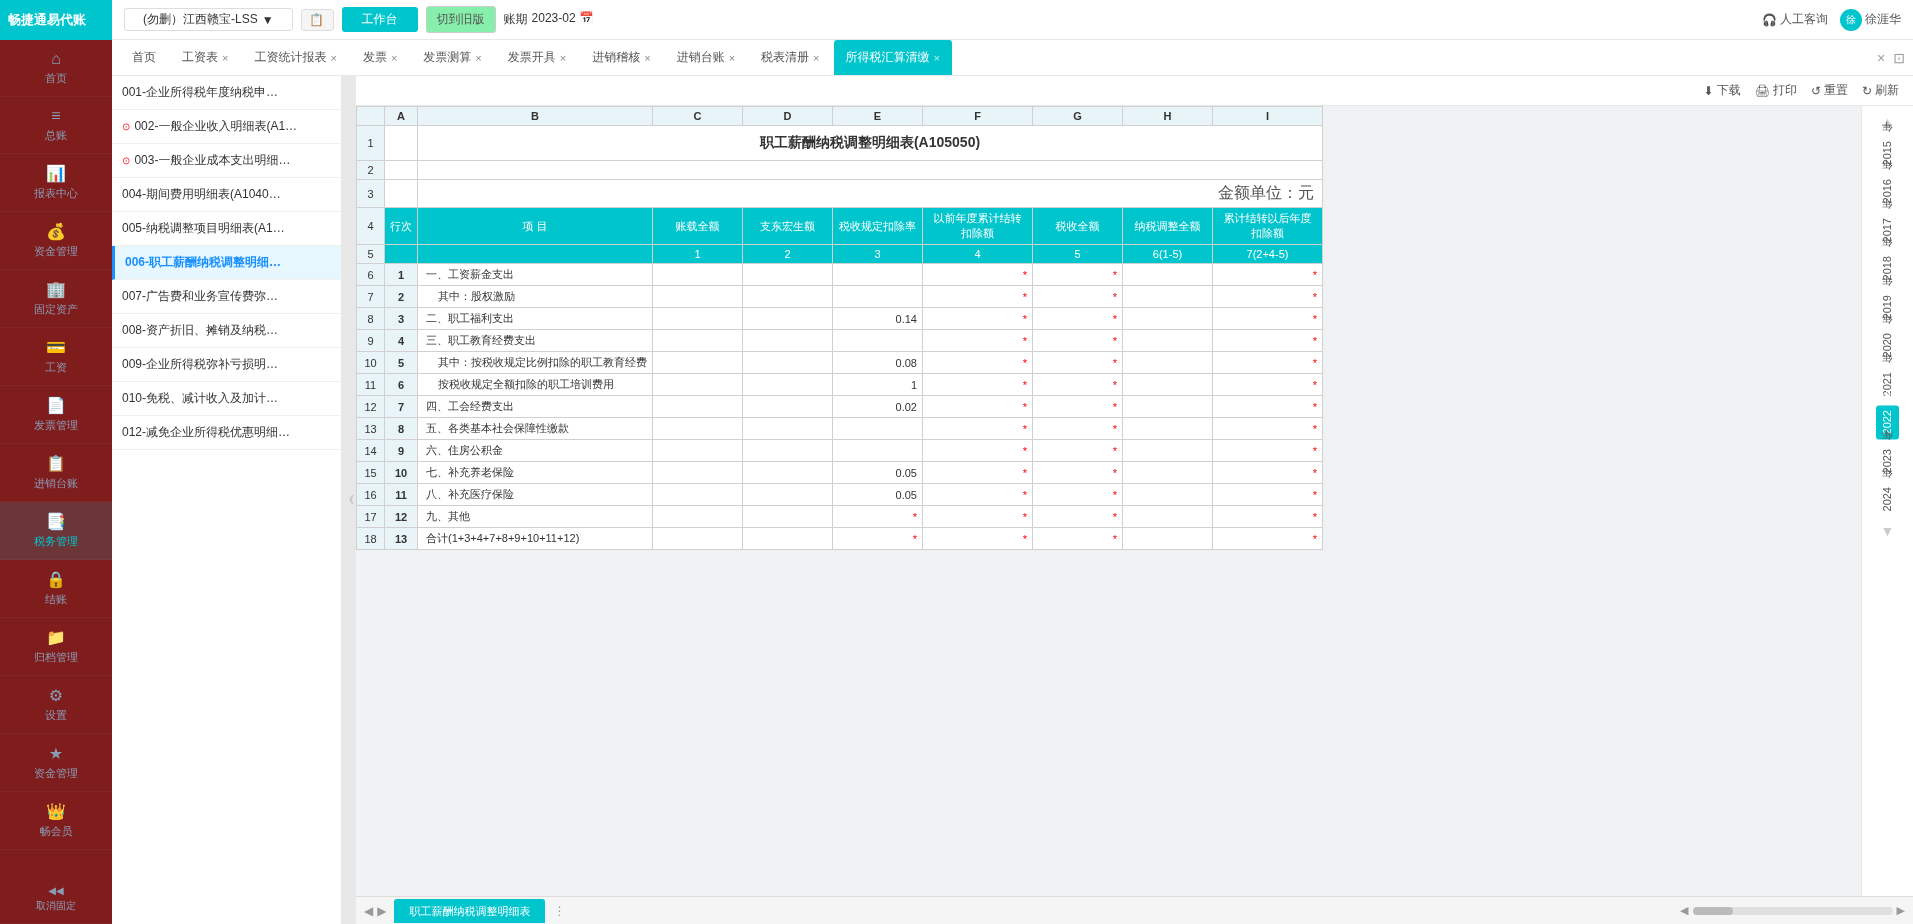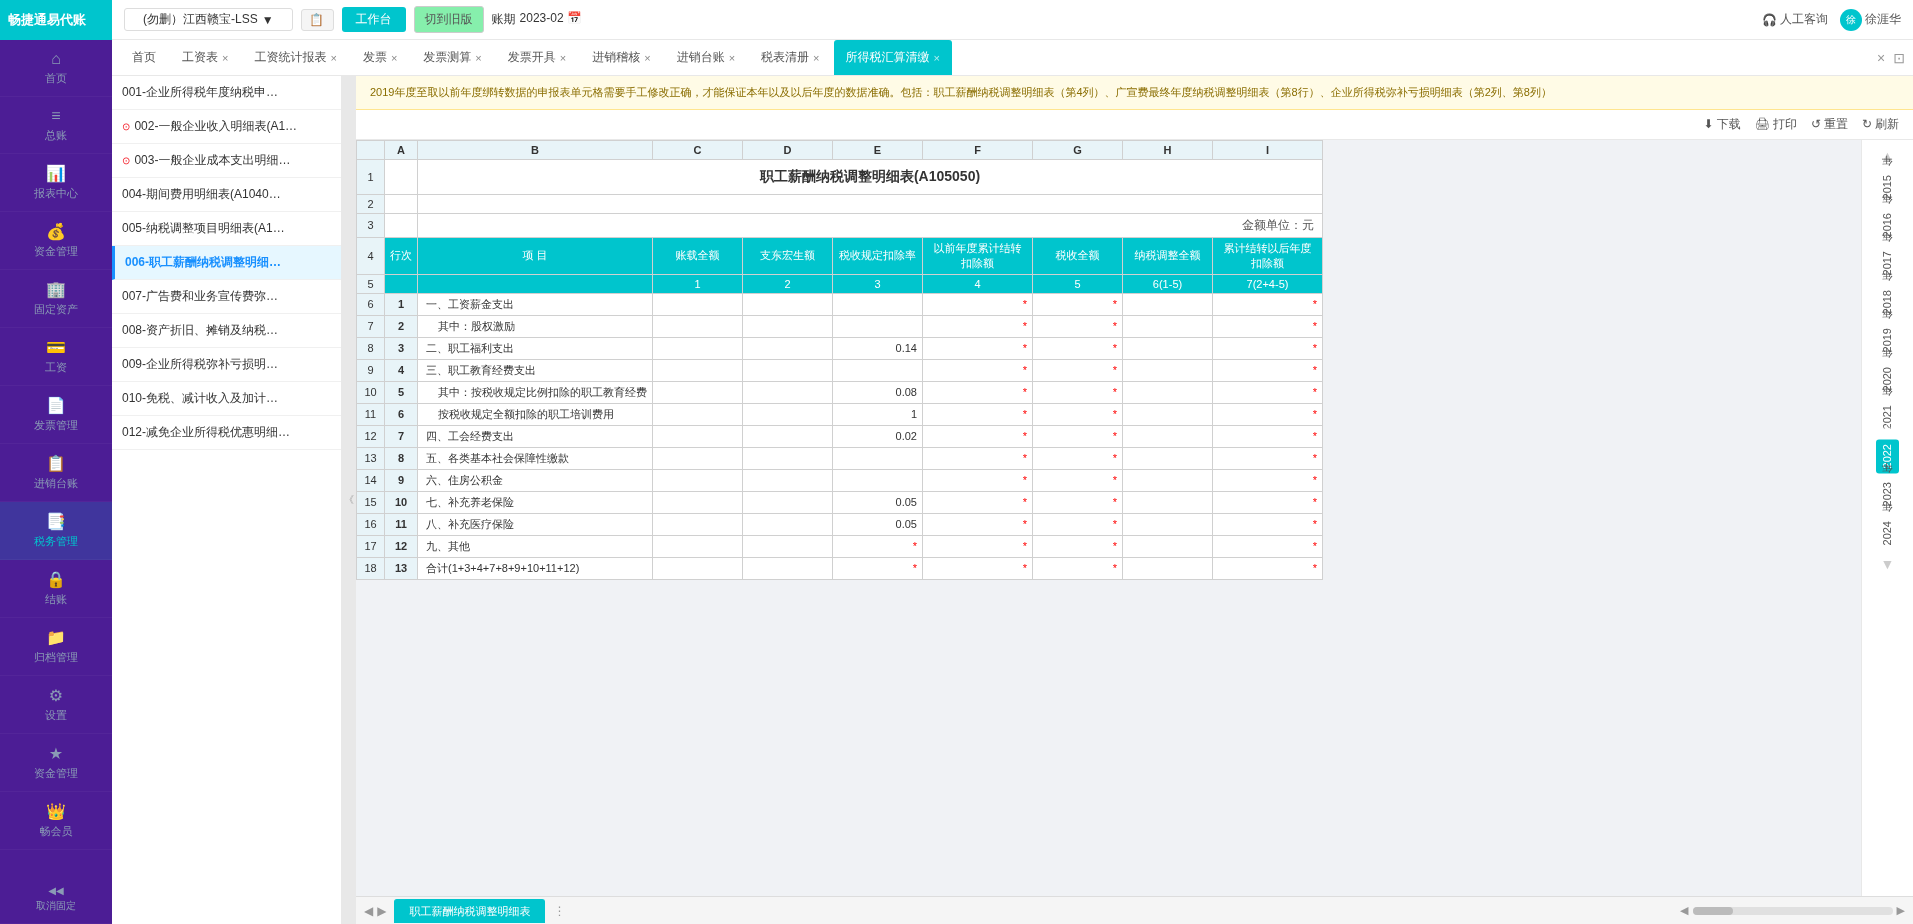--- a/index.html
+++ b/index.html
@@ -1,33 +1,33 @@
 <!DOCTYPE html>
 <html><head>
   <meta charset="utf-8">
   <style>
     * { box-sizing: border-box; margin: 0; padding: 0; }
     body { font-family: 'Microsoft YaHei', Arial, sans-serif; font-size: 12px; background: #f0f2f5; display: flex; height: 924px; overflow: hidden; }
 
     
-    .sidebar { width: 112px; background: #4c1d95; color: #aab; display: flex; flex-direction: column; flex-shrink: 0; }
+    .sidebar { width: 112px; background: #7f1d1d; color: #aab; display: flex; flex-direction: column; flex-shrink: 0; }
     .sidebar-logo { background: #00c5cd; padding: 10px 8px; font-size: 13px; color: #fff; font-weight: bold; height: 40px; display: flex; align-items: center; gap: 4px; }
     .sidebar-item { display: flex; flex-direction: column; align-items: center; padding: 10px 4px; cursor: pointer; color: #8a9bb5; font-size: 11px; gap: 3px; border-bottom: 1px solid rgba(255,255,255,0.04); }
     .sidebar-item.active { background: rgba(0,197,205,0.15); color: #00c5cd; }
     .sidebar-item .icon { font-size: 16px; }
     .sidebar-bottom { margin-top: auto; }
     .sidebar-item.cancel { color: #8a9bb5; font-size: 10px; }
 
     
     .main { flex: 1; display: flex; flex-direction: column; overflow: hidden; background: #f0f2f5; }
 
     
     .topbar { background: #fff; height: 40px; display: flex; align-items: center; padding: 0 12px; border-bottom: 1px solid #e8e8e8; gap: 8px; flex-shrink: 0; }
     .topbar-company { background: #fff; border: 1px solid #ddd; border-radius: 3px; padding: 2px 18px; font-size: 12px; color: #333; display: flex; align-items: center; gap: 4px; cursor: pointer; }
-    .topbar-btn { background: #00c5cd; color: #fff; border: none; border-radius: 3px; padding: 4px 14px; font-size: 12px; cursor: pointer; }
+    .topbar-btn { background: #00c5cd; color: #fff; border: none; border-radius: 3px; padding: 4px 20px; font-size: 12px; cursor: pointer; }
     .topbar-btn-outline { background: #86efac; color: #555; border: 1px solid #ccc; border-radius: 3px; padding: 4px 10px; font-size: 12px; cursor: pointer; }
     .topbar-period { display: flex; align-items: flex-start; gap: 4px; font-size: 12px; color: #333; }
     .topbar-right { margin-left: auto; display: flex; align-items: center; gap: 12px; color: #555; font-size: 12px; }
 
     
     .tabbar { background: #fff; display: flex; align-items: center; border-bottom: 1px solid #e8e8e8; padding: 0 8px; height: 36px; flex-shrink: 0; gap: 2px; overflow: hidden; }
     .tab { padding: 6px 12px; font-size: 12px; color: #555; cursor: pointer; border-radius: 3px 3px 0 0; display: flex; align-items: center; gap: 4px; white-space: nowrap; height: 36px; }
     .tab.active { background: #00c5cd; color: #fff; }
     .tab .close { color: inherit; opacity: 0.7; font-size: 11px; }
     .tabbar-right { margin-left: auto; display: flex; gap: 8px; color: #999; font-size: 14px; }
@@ -264,23 +264,20 @@
       </div>
       <div class="form-list-item">
         <span>012-减免企业所得税优惠明细…</span>
       </div>
     </div>
 
     <div class="collapse-handle">《</div>
 
     <div class="spreadsheet-area">
 
-      <div class="warning-bar">
-        <span>2019年度至取以前年度绑转数据的申报表单元格需要手工修改正确，才能保证本年以及以后年度的数据准确。包括：职工薪酬纳税调整明细表（第4列）、广宣费最终年度纳税调整明细表（第8行）、企业所得税弥补亏损明细表（第2列、第8列）</span>
-      </div>
 
       <div class="sheet-toolbar">
         <div class="sheet-toolbar-btn">
           <span>⬇</span>
           <span>下载</span>
         </div>
         <div class="sheet-toolbar-btn">
           <span>🖨</span>
           <span>打印</span>
         </div>
@@ -322,21 +319,21 @@
 
               <tr>
                 <td class="row-num">2</td>
                 <td></td>
                 <td colspan="8"></td>
               </tr>
 
               <tr>
                 <td class="row-num">3</td>
                 <td></td>
-                <td colspan="8" style="text-align:right; font-size:12px; color:#555; padding-right:8px;">金额单位：元</td>
+                <td colspan="8" style="text-align:right; font-size:16px; color:#555; padding-right:8px;">金额单位：元</td>
               </tr>
 
               <tr>
                 <td class="row-num">4</td>
                 <th>行次</th>
                 <th>项 目</th>
                 <th>账载全额</th>
                 <th>支东宏生额</th>
                 <th>税收规定扣除率</th>
                 <th style="white-space:pre-line;">以前年度累计结转

